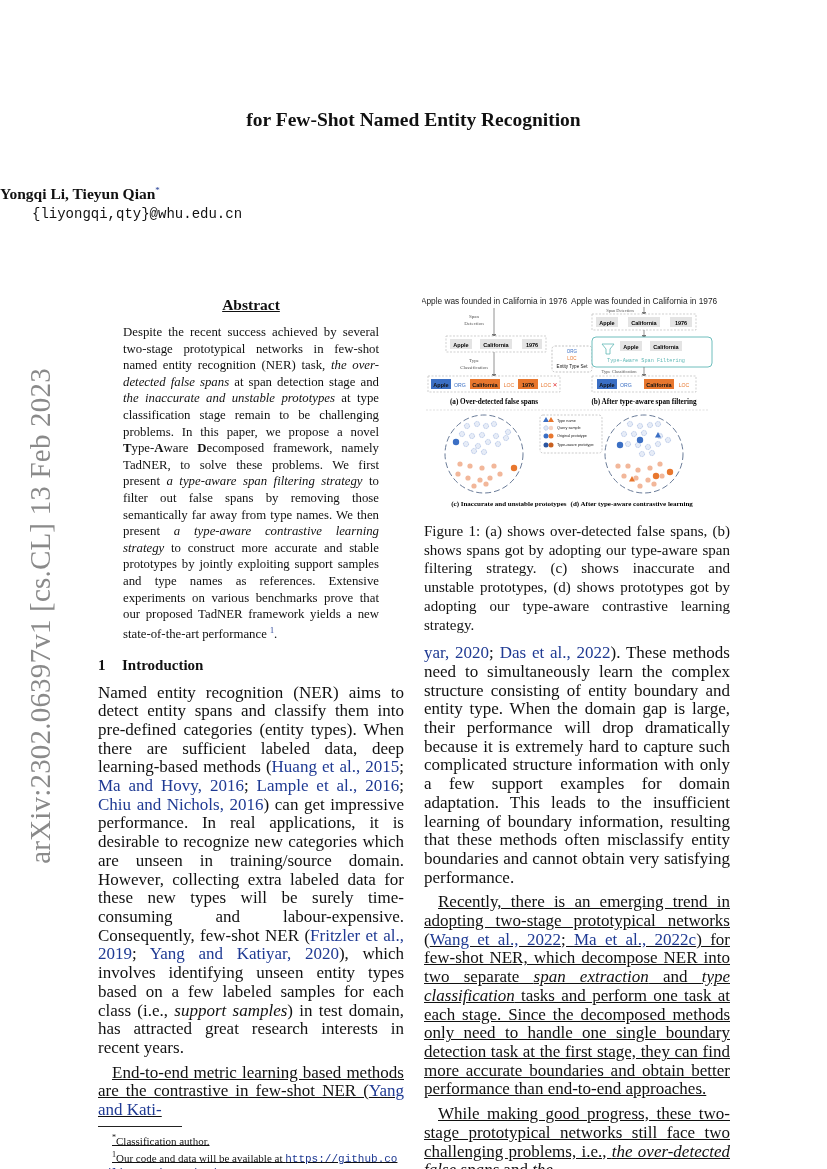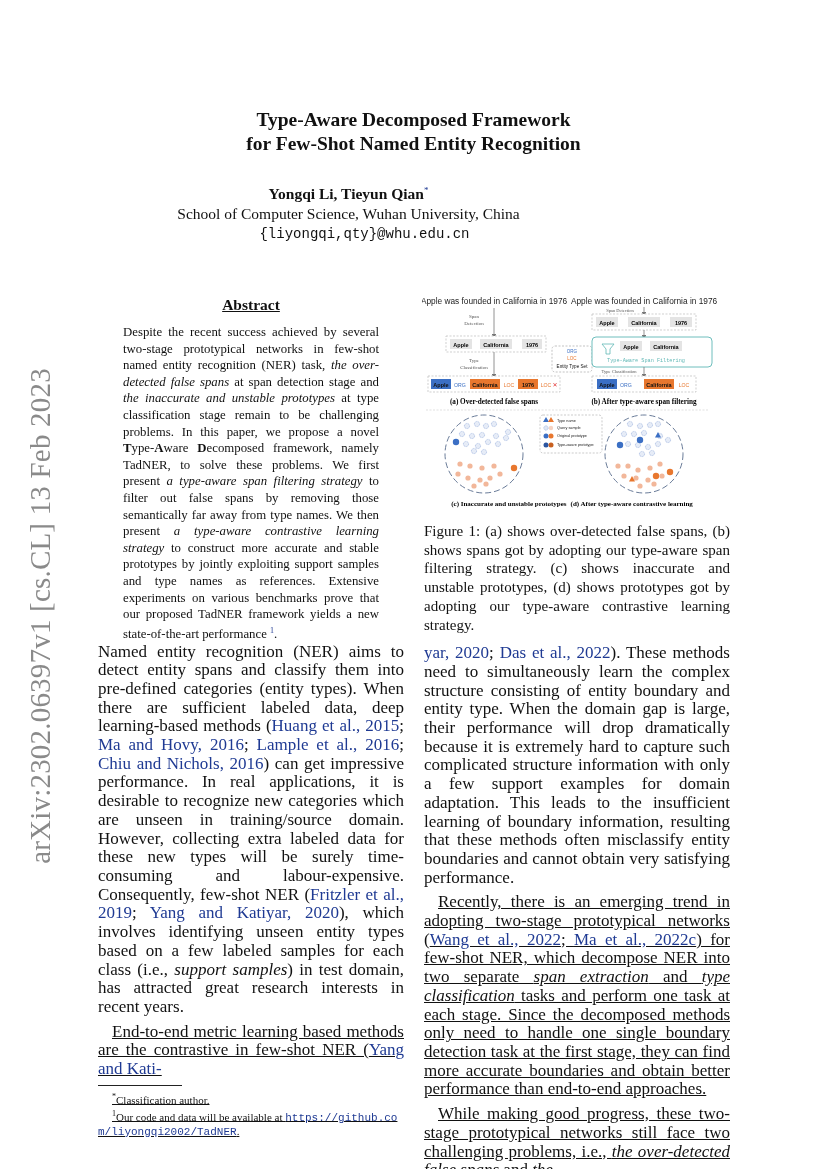--- a/index.html
+++ b/index.html
@@ -1,20 +1,20 @@
 <!DOCTYPE html>
 <html><head>
 <meta charset="utf-8">
 <style>
   html, body { margin: 0; padding: 0; background: #ffffff; }
   body { width: 827px; height: 1169px; position: relative; overflow: hidden; font-family: "Liberation Serif", serif; color: #111; }
   .arxiv { position: absolute; left: 20px; top: 366px; width: 40px; height: 500px; }
   .arxiv span { position: absolute; left: 50%; top: 50%; white-space: nowrap; transform: translate(-50%, -50%) rotate(-90deg); font-family: "Liberation Serif", serif; font-size: 29px; color: #8a8a8a; letter-spacing: 0.2px; }
   .title { position: absolute; left: 0; width: 827px; top: 108px; text-align: center; font-weight: bold; font-size: 19.5px; line-height: 24px; }
-  .authors { position: absolute; left: 0; width: 697px; top: 180px; text-align: center; font-size: 15.5px; line-height: 20px; }
+  .authors { position: absolute; left: 0; width: 697px; top: 180px; text-align: left; font-size: 15.5px; line-height: 20px; }
   .authors .names { font-weight: bold; }
   .authors sup { color: #1f3a93; font-size: 9px; font-weight: normal; }
   .authors .email { font-family: "Liberation Mono", monospace; font-size: 14px; margin-left: 32px; }
   .col-left { position: absolute; left: 98px; top: 296px; width: 306px; }
   .col-right { position: absolute; left: 424px; top: 296px; width: 306px; }
   .abstract-head { text-align: center; font-weight: bold; font-size: 15.5px; margin-bottom: 10px; text-decoration: underline; }
   .abstract { padding: 0 0px 0 25px; width: 256px; font-size: 12.8px; line-height: 16.6px; text-align: justify; hyphens: manual; }
   p { margin: 0; }
   .body-text { font-size: 17px; line-height: 18.7px; text-align: justify; }
   .indent { text-indent: 14px; text-decoration: underline; }
@@ -30,36 +30,35 @@
   .fig-caption { font-size: 15px; line-height: 18.7px; text-align: justify; margin-top: 10px; }
 </style>
 </head>
 <body>
 
 <div class="arxiv">
     <span>arXiv:2302.06397v1  [cs.CL]  13 Feb 2023</span>
   </div>
 
 <div class="title">
-  <div>Type-Aware Decomposed Framework</div>
   <div>for Few-Shot Named Entity Recognition</div>
 </div>
 
 <div class="authors">
   <div><span class="names">Yongqi Li, Tieyun Qian</span><sup>*</sup></div>
-  <div>School of Computer Science, Wuhan University, China</div>
   <div class="email">{liyongqi,qty}@whu.edu.cn</div>
 </div>
 
 <div class="col-left">
   <div class="abstract-head">Abstract</div>
   <div class="abstract">
     <span>Despite the recent success achieved by several two-stage prototypical networks in few-shot named entity recognition (NER) task, </span><i>the over-detected false spans</i><span> at span detection stage and </span><i>the inaccurate and unstable prototypes</i><span> at type classification stage remain to be challenging problems.  In this paper, we propose a novel </span><b>T</b><span>ype-</span><b>A</b><span>ware </span><b>D</b><span>ecomposed framework, namely TadNER, to solve these problems.  We first present </span><i>a type-aware span filtering strategy</i><span> to filter out false spans by removing those semantically far away from type names.  We then present </span><i>a type-aware contrastive learning strategy</i><span> to construct more accurate and stable prototypes by jointly exploiting support samples and type names as references.  Extensive experiments on various benchmarks prove that our proposed TadNER framework yields a new state-of-the-art performance </span><sup class="cite">1</sup><span>.</span>
   </div>
 
+  <div class="sec-head"><span class="num">1</span><span>Introduction</span></div>
 
   <p class="body-text">
     <span>Named entity recognition (NER) aims to detect entity spans and classify them into pre-defined categories (entity types).  When there are sufficient labeled data, deep learning-based methods (</span><a class="cite">Huang et al., 2015</a><span>; </span><a class="cite">Ma and Hovy, 2016</a><span>; </span><a class="cite">Lample et al., 2016</a><span>; </span><a class="cite">Chiu and Nichols, 2016</a><span>) can get impressive performance.  In real applications, it is desirable to recognize new categories which are unseen in training/source domain. However, collecting extra labeled data for these new types will be surely time-consuming and labour-expensive.  Consequently, few-shot NER (</span><a class="cite">Fritzler et al., 2019</a><span>; </span><a class="cite">Yang and Katiyar, 2020</a><span>), which involves identifying unseen entity types based on a few labeled samples for each class (i.e., </span><i>support samples</i><span>) in test domain, has attracted great research interests in recent years.</span>
   </p>
   <div style="height:6px"></div>
   <p class="body-text indent">
     <span>End-to-end metric learning based methods are the contrastive in few-shot NER (</span><a class="cite">Yang and Kati-</a>
   </p>
 
   <div class="fn-rule"></div>

